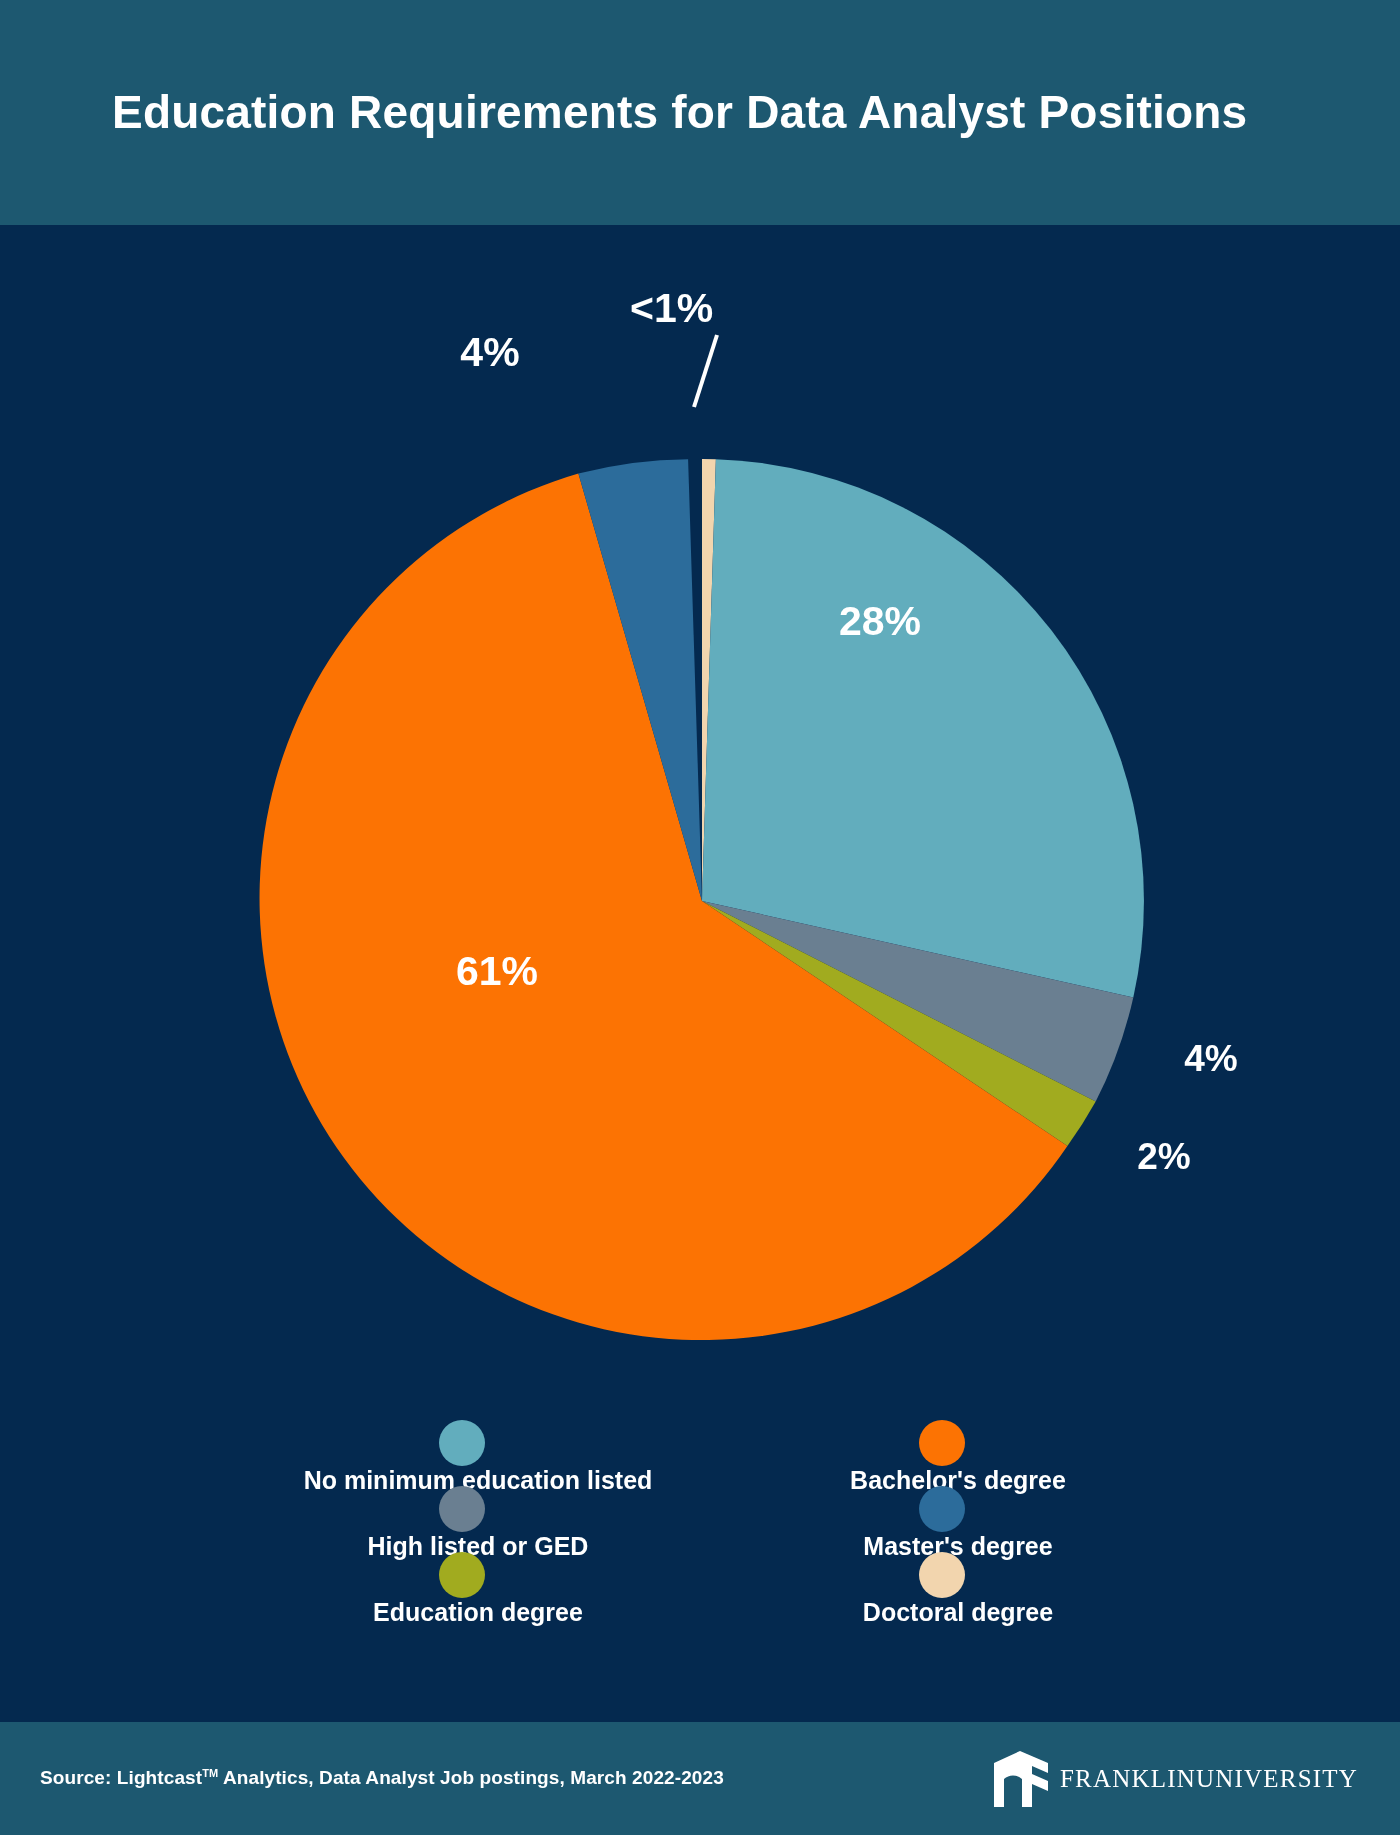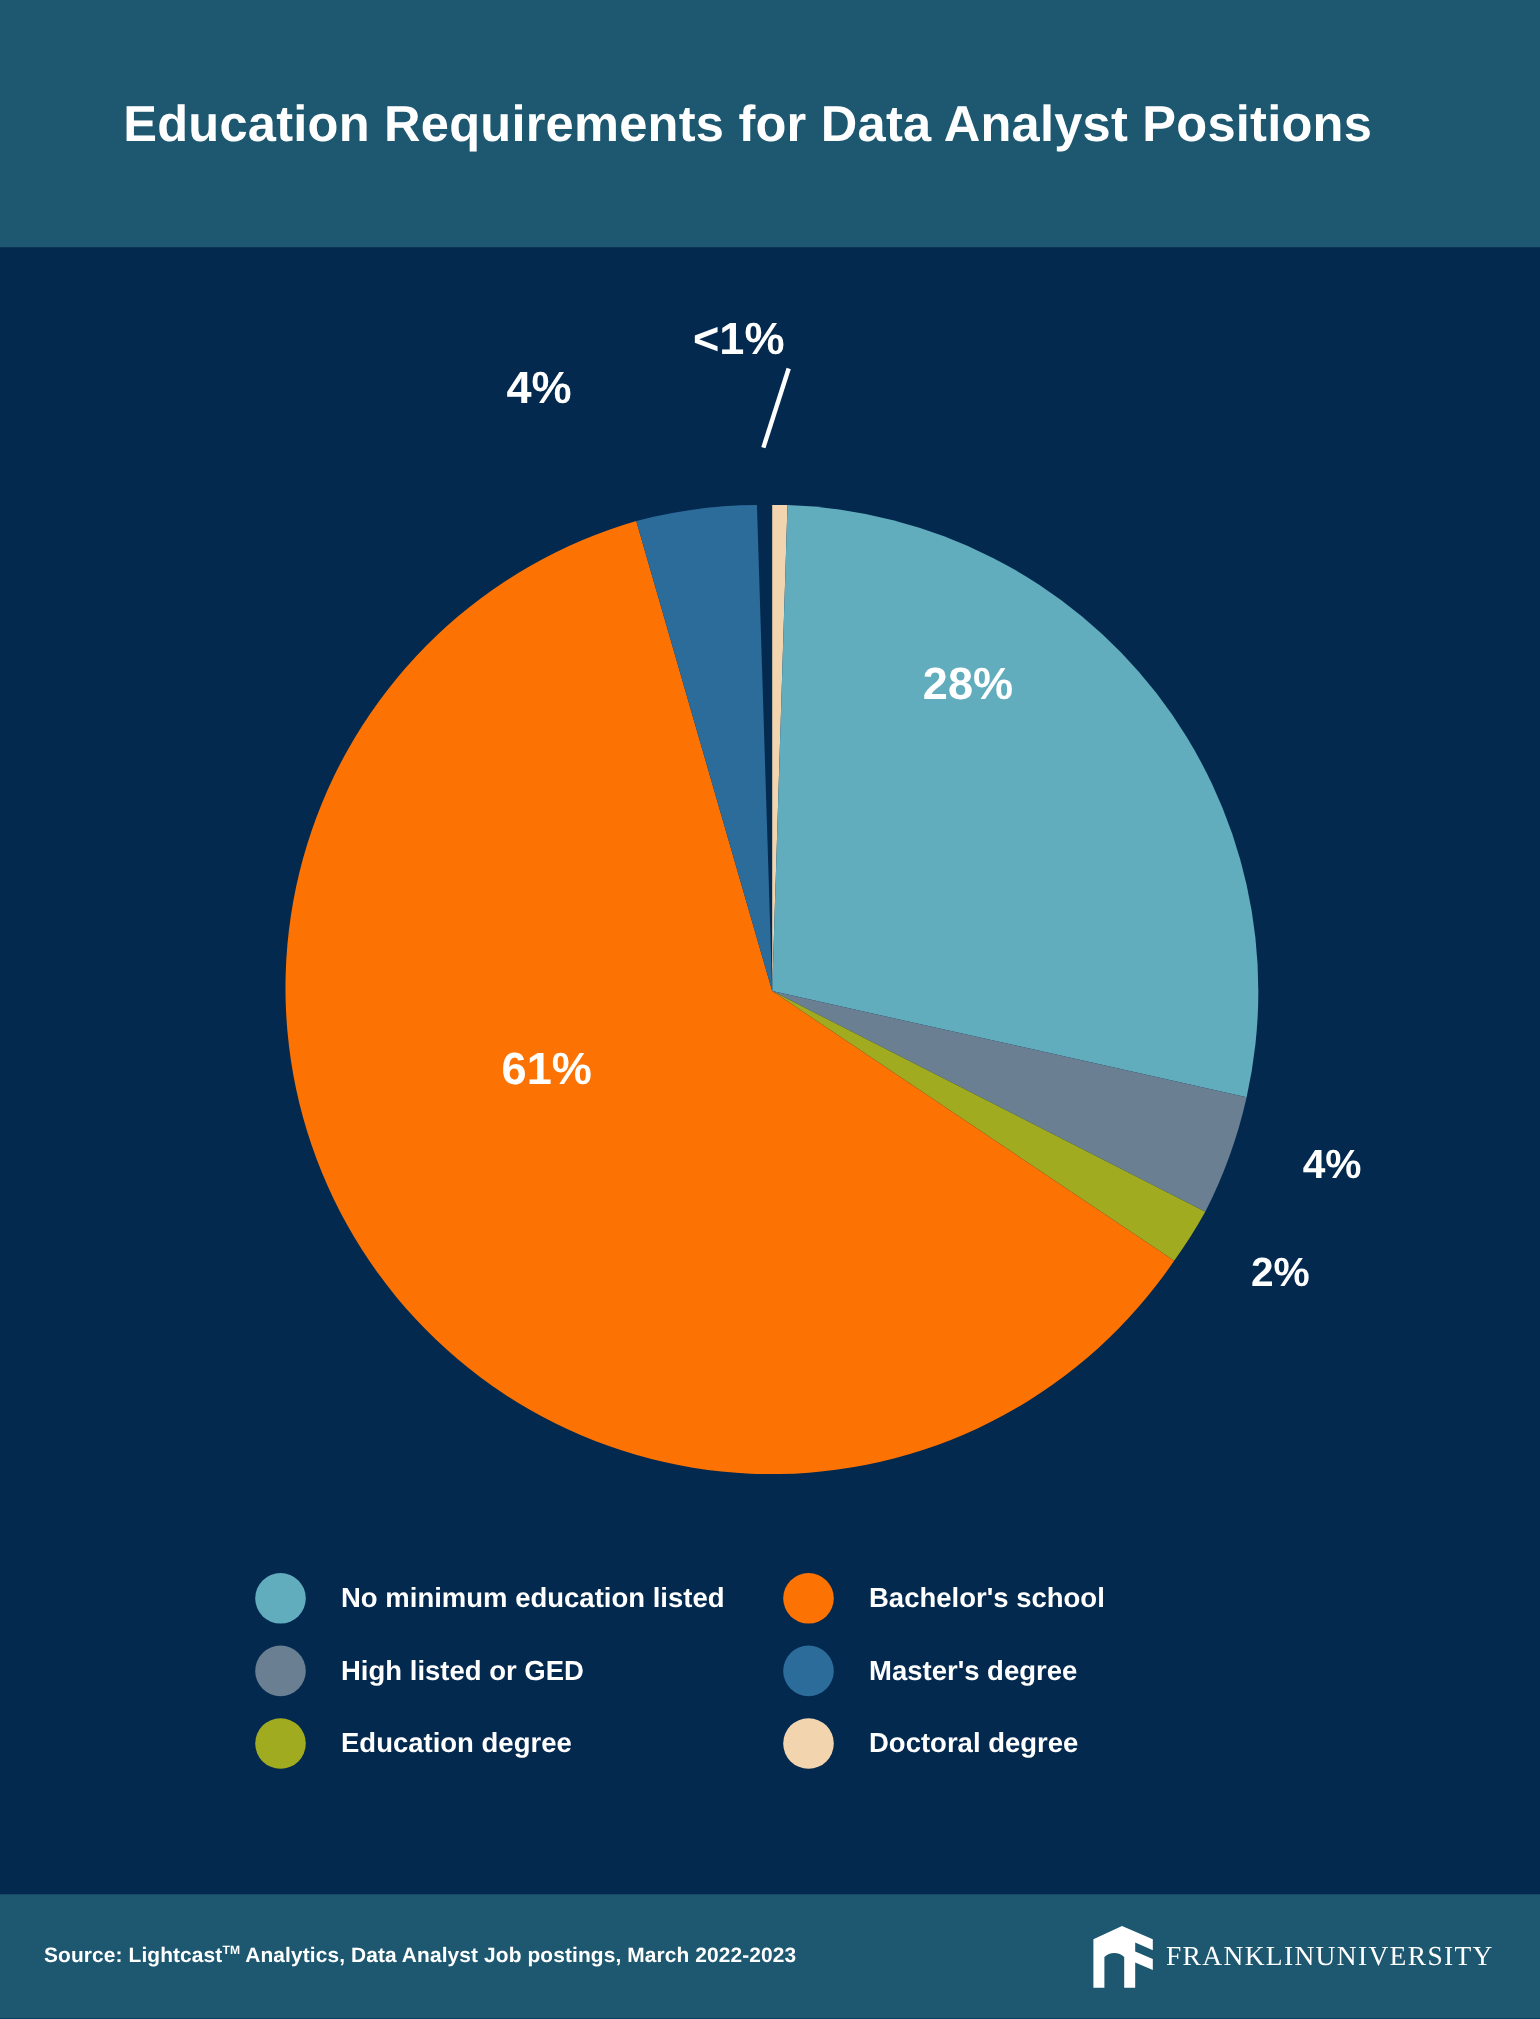--- a/index.html
+++ b/index.html
@@ -62,20 +62,21 @@
     width:940px;
     display:grid;
     grid-template-columns:460px 460px;
     grid-auto-rows:66px;
     column-gap:20px;
   }
   .legend-item{
     display:flex;
     align-items:center;
     gap:0;
+    flex-direction:column;
   }
   .legend-dot{
     width:46px;height:46px;
     border-radius:50%;
     flex:0 0 46px;
   }
   .legend-label{
     margin-left:32px;
     color:#ffffff;
     font-size:25px;
@@ -163,21 +164,21 @@
 
     <div class="legend">
 
       <div class="legend-item">
         <span class="legend-dot" style="background:#62adbd"></span>
         <span class="legend-label">No minimum education listed</span>
       </div>
 
       <div class="legend-item">
         <span class="legend-dot" style="background:#fc7303"></span>
-        <span class="legend-label">Bachelor's school</span>
+        <span class="legend-label">Bachelor's degree</span>
       </div>
 
       <div class="legend-item">
         <span class="legend-dot" style="background:#6a7f91"></span>
         <span class="legend-label">High listed or GED</span>
       </div>
 
       <div class="legend-item">
         <span class="legend-dot" style="background:#2c6c9b"></span>
         <span class="legend-label">Master's degree</span>

